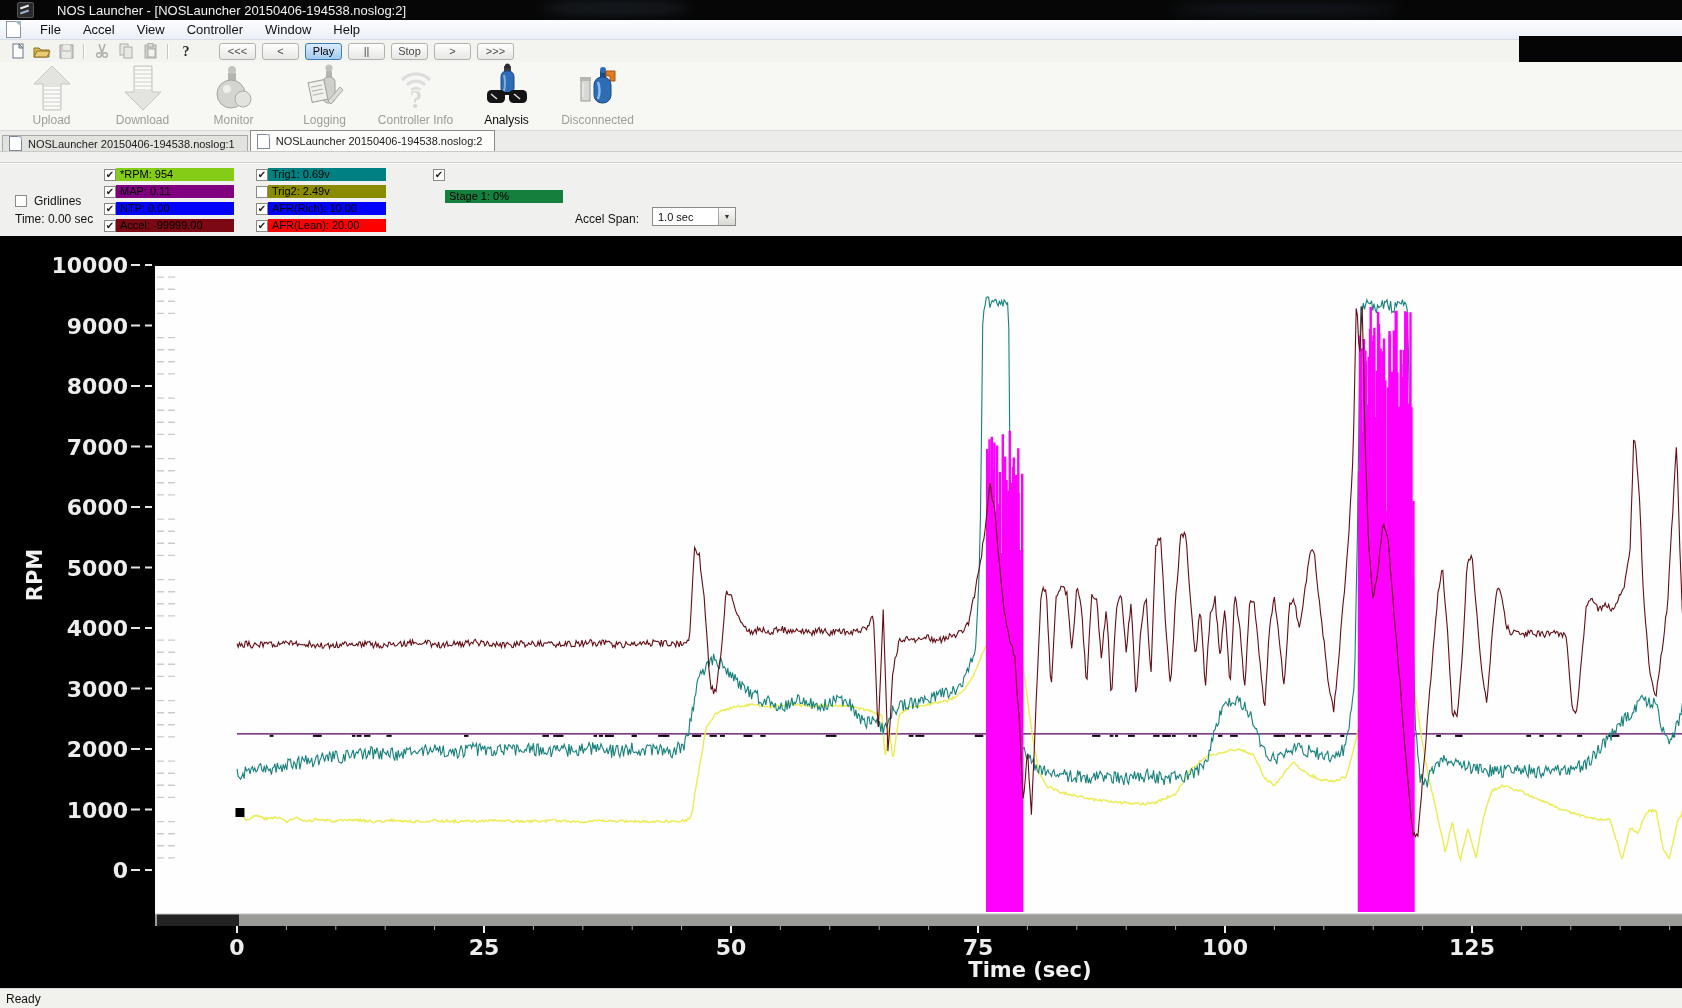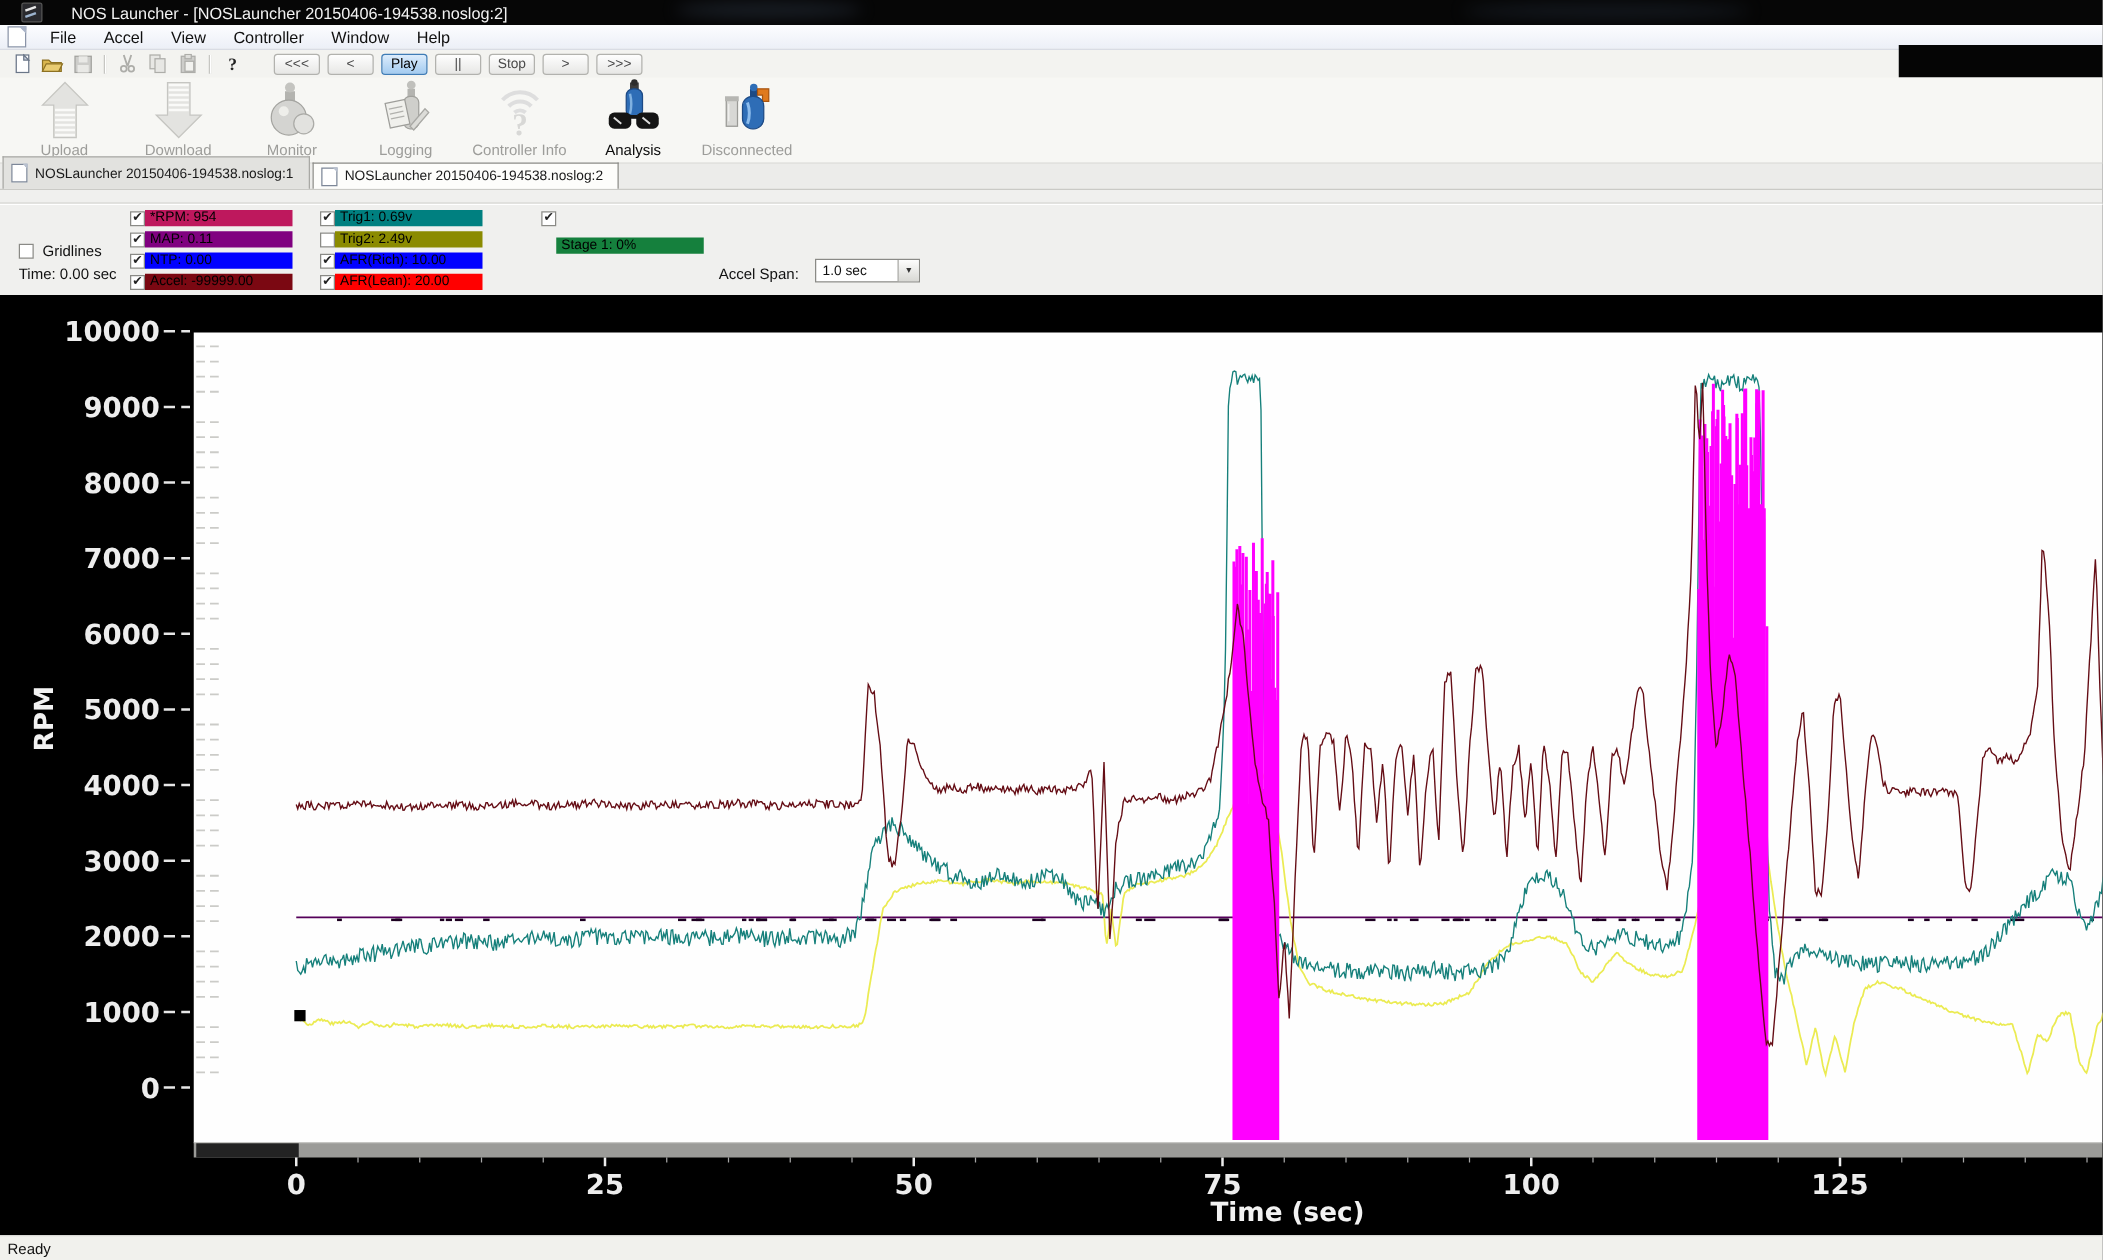--- a/index.html
+++ b/index.html
@@ -36,21 +36,21 @@
   .ribbon{position:absolute;left:0;top:62px;width:1682px;height:69px;background:#f7f7f4;
     border-bottom:1px solid #d8d8d4;display:flex;align-items:stretch;padding-left:6px;box-sizing:border-box;}
   .ritem{width:91px;display:flex;flex-direction:column;align-items:center;justify-content:flex-end;
     padding-bottom:3px;font-size:12px;color:#9d9d9a;box-sizing:border-box;}
   .ritem .ric{height:50px;display:flex;align-items:center;justify-content:center;}
   .ritem.emph{color:#0a0a0a;}
 
   
   .tabbar{position:absolute;left:0;top:131px;width:1682px;height:21px;background:#ececE8;background:#ececea;
     border-bottom:1px solid #cacac6;display:flex;align-items:flex-end;padding-left:2px;box-sizing:border-box;}
-  .tab{height:26px;display:flex;align-items:center;gap:6px;padding:0 12px 0 6px;font-size:11px;color:#1a1a1a;
+  .tab{height:16px;display:flex;align-items:center;gap:6px;padding:0 12px 0 6px;font-size:11px;color:#1a1a1a;
     background:#e2e2df;border:1px solid #a9a9a5;border-bottom:none;margin-right:2px;box-sizing:border-box;}
   .tab.active{background:#fdfdfb;height:21px;border-color:#8c8c88;}
   .tabdoc{width:11px;height:13px;background:#fff;border:1px solid #7d8798;position:relative;flex:0 0 auto;}
   .tabdoc:before{content:"";position:absolute;right:-1px;top:-1px;border:2.5px solid #b8c0ce;border-left-color:transparent;border-bottom-color:transparent;}
 
   
   .controls{position:absolute;left:0;top:152px;width:1682px;height:84px;background:#f0f0ee;}
   .cdivider{position:absolute;left:0;top:10px;width:1682px;height:0;border-top:1px solid #cfcfcb;border-bottom:1px solid #ffffff;}
   .cb{width:12px;height:12px;background:#fff;border:1px solid #8a8a86;box-sizing:border-box;font-size:10px;
     line-height:10px;text-align:center;color:#222;flex:0 0 auto;}
@@ -278,21 +278,21 @@
   <div class="controls">
     <div class="cdivider"></div>
     <div class="gridlines">
       <span class="cb" id="gridlines-cb"></span>
       <span>Gridlines</span>
     </div>
     <div class="timelbl">Time: 0.00 sec</div>
     <div id="legend-root">
         <div class="lrow" style="left: 104px; top: 16px;">
           <span class="cb">✔</span>
-          <span class="lbox" style="background: #be185d;">*RPM: 954</span>
+          <span class="lbox" style="background: #84cc16;">*RPM: 954</span>
         </div>
         <div class="lrow" style="left: 104px; top: 33px;">
           <span class="cb">✔</span>
           <span class="lbox" style="background: rgb(128, 0, 128);">MAP: 0.11</span>
         </div>
         <div class="lrow" style="left: 104px; top: 50px;">
           <span class="cb">✔</span>
           <span class="lbox" style="background: rgb(0, 0, 255);">NTP: 0.00</span>
         </div>
         <div class="lrow" style="left: 104px; top: 67px;">

